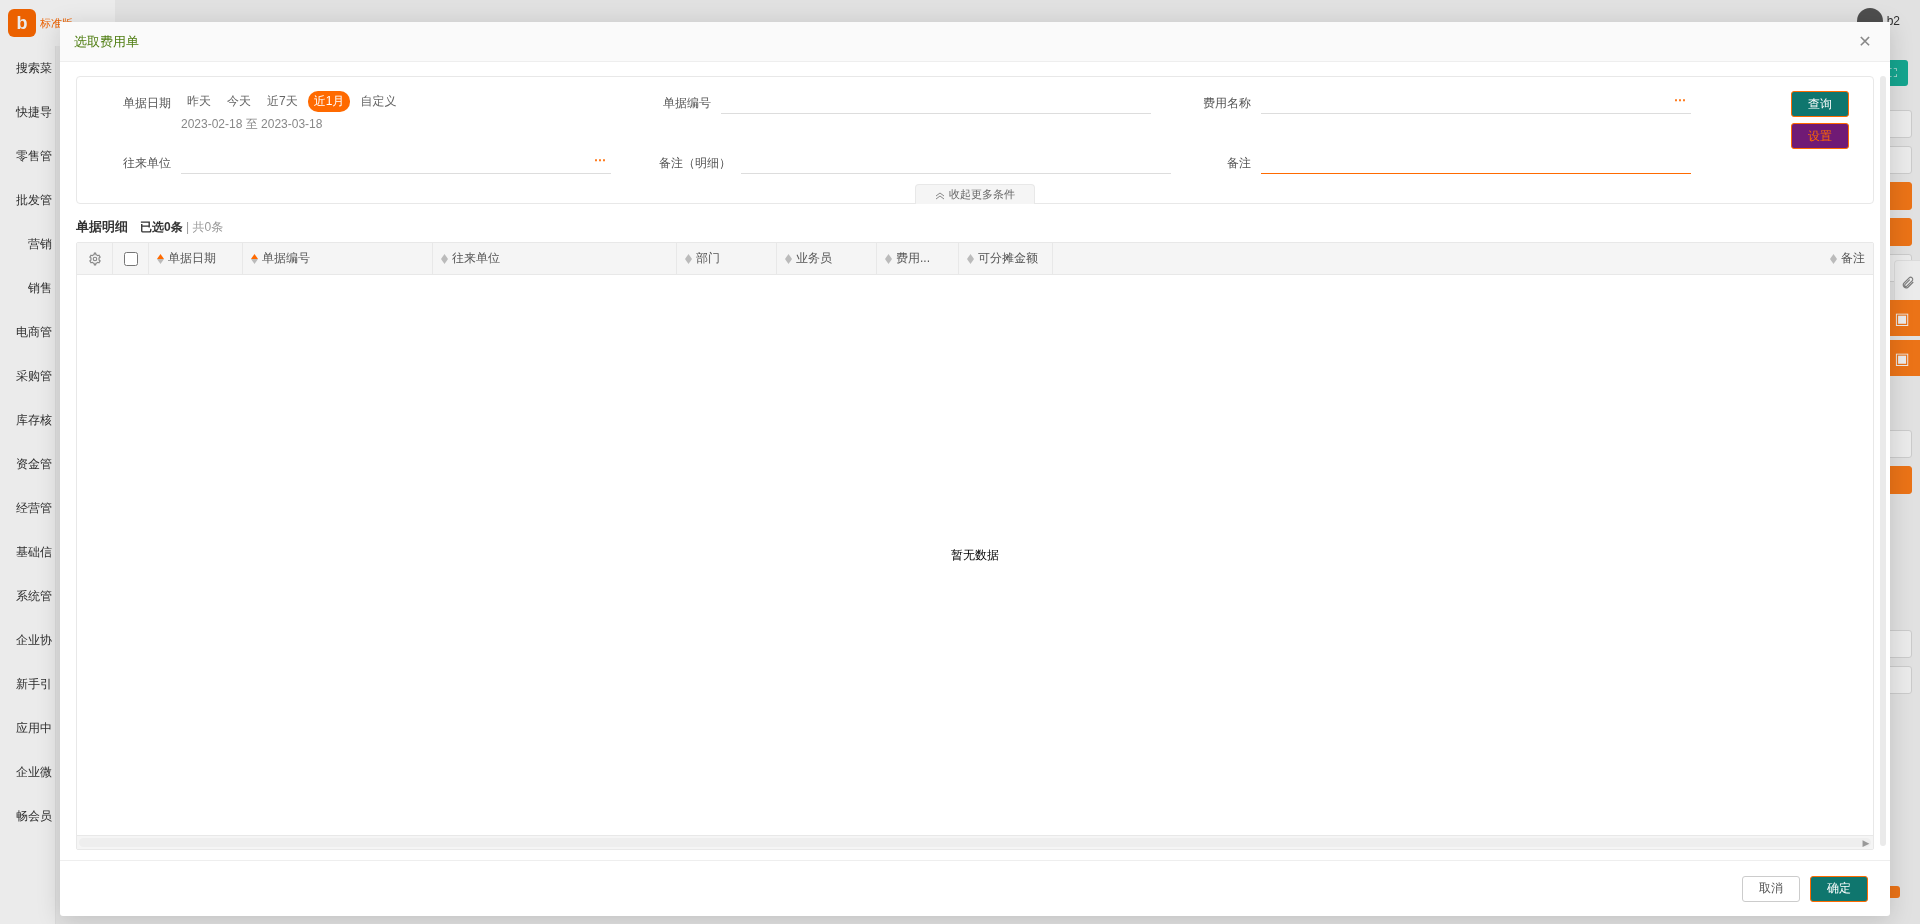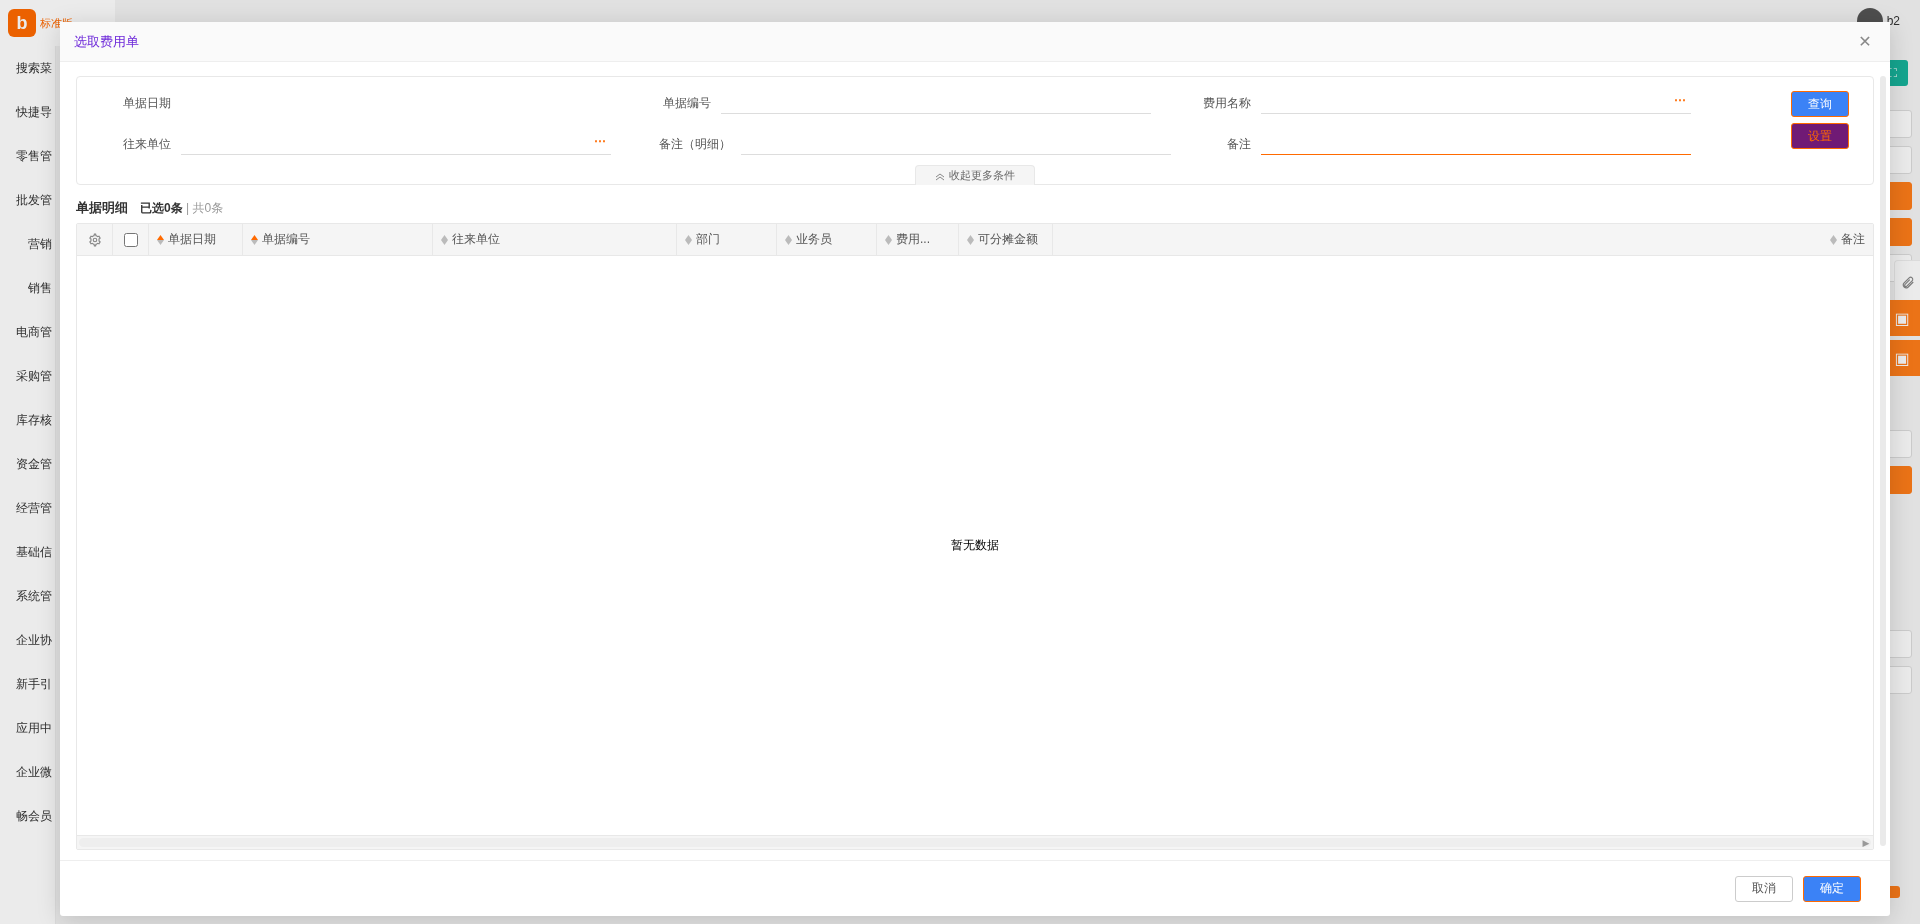--- a/index.html
+++ b/index.html
@@ -22,21 +22,21 @@
   .bg-sidebtns .sq.outline { background:#fff; border:1px solid #ddd; }
   .bg-attach { position:absolute; top:260px; right:0; width:26px; height:44px; background:#fff; border:1px solid #eee; border-right:none; border-radius:4px 0 0 4px; display:flex; align-items:center; justify-content:center; color:#888; }
   .bg-imgbtns { position:absolute; top:300px; right:0; display:flex; flex-direction:column; }
   .bg-imgbtns .im { width:36px; height:36px; background:#ff7d1a; margin-bottom:4px; border-radius:3px 0 0 3px; display:flex; align-items:center; justify-content:center; color:#fff; font-size:16px; }
   .bg-savebtn { position:absolute; bottom:26px; right:20px; background:#ff7d1a; color:#fff; padding:6px 18px; border-radius:3px; }
 
   
   .overlay { position:absolute; inset:0; background:rgba(0,0,0,0.08); }
   .modal { position:absolute; top:22px; left:60px; right:30px; bottom:8px; background:#fff; display:flex; flex-direction:column; box-shadow:0 4px 24px rgba(0,0,0,0.15); border-radius:3px; }
   .modal-header { height:40px; display:flex; align-items:center; justify-content:space-between; padding:0 14px; border-bottom:1px solid #eee; background:#fafafa; }
-  .modal-title { font-size:13px; color:#6d28d9; }
+  .modal-title { font-size:13px; color:#4d7c0f; }
   .modal-close { width:22px; height:22px; display:flex; align-items:center; justify-content:center; font-size:16px; color:#888; cursor:pointer; }
   .modal-body { flex:1; overflow:hidden; padding:14px 16px 0 16px; display:flex; flex-direction:column; position:relative; }
   
   .filter-card { border:1px solid #e8e8e8; border-radius:4px; padding:14px 24px 0 24px; position:relative; }
   .filter-rows { display:flex; flex-direction:column; gap:18px; }
   .filter-row { display:flex; align-items:flex-start; }
   .filter-cell { display:flex; align-items:flex-start; }
   .filter-cell.c1 { flex:0 0 540px; }
   .filter-cell.c2 { flex:0 0 540px; }
   .filter-cell.c3 { flex:1; }
@@ -48,21 +48,21 @@
   .date-opt.active { background:#ff6a00; color:#fff; }
   .date-range { font-size:12px; color:#888; margin-top:4px; }
   
   .f-input { width:100%; max-width:430px; border:none; border-bottom:1px solid #ddd; padding:4px 0; font-size:12px; outline:none; background:transparent; }
   .f-input.highlight { border-bottom-color:#ff6a00; }
   .f-input-wrap { position:relative; display:flex; align-items:center; max-width:430px; }
   .f-input-wrap .dots { position:absolute; right:0; top:0; color:#ff6a00; font-weight:bold; cursor:pointer; padding:2px 4px; letter-spacing:1px; }
   
   .filter-actions { position:absolute; top:14px; right:24px; display:flex; flex-direction:column; gap:6px; }
   .btn { display:inline-flex; align-items:center; justify-content:center; height:26px; padding:0 16px; border-radius:3px; font-size:12px; cursor:pointer; border:1px solid transparent; }
-  .btn-primary { background:#3b82f6; color:#fff; border-color:#ff6a00; }
+  .btn-primary { background:#0f766e; color:#fff; border-color:#ff6a00; }
   .btn-outline { background:#701a75; color:#ff6a00; border-color:#ff6a00; }
   .btn-default { background:#fff; color:#555; border-color:#ccc; }
   
   .collapse-tab { margin:0 auto; margin-top:10px; margin-bottom:-1px; width:120px; height:20px; background:#f5f5f5; border:1px solid #e8e8e8; border-bottom:none; border-radius:4px 4px 0 0; display:flex; align-items:center; justify-content:center; gap:4px; font-size:11px; color:#666; cursor:pointer; }
   .collapse-tab svg { width:10px; height:10px; }
   
   .detail-bar { display:flex; align-items:center; gap:12px; margin-top:14px; margin-bottom:6px; }
   .detail-title { font-size:13px; font-weight:bold;font-family:Liberation Serif, serif; }
   .detail-count .sel { font-weight:bold; }
   .detail-count .total { color:#999; }
@@ -89,21 +89,21 @@
   .th-remark { flex:1; justify-content:flex-end; }
   
   .table-body { flex:1; display:flex; align-items:center; justify-content:center; color:#000000; font-size:12px;font-family:Liberation Mono, monospace; }
   
   .hscroll { height:14px; background:#f5f5f5; border-top:1px solid #e8e8e8; position:relative; }
   .hscroll .track { position:absolute; left:2px; right:2px; top:2px; bottom:2px; background:#eee; border-radius:6px; }
   .hscroll .caret { position:absolute; width:10px; height:10px; top:2px; display:flex; align-items:center; justify-content:center; font-size:9px; color:#999; }
   .hscroll .caret.l { left:2px; }
   .hscroll .caret.r { right:2px; }
   
-  .modal-footer { height:56px; border-top:1px solid #eee; display:flex; align-items:center; justify-content:flex-end; gap:10px; padding:0 29px; }
+  .modal-footer { height:56px; border-top:1px solid #eee; display:flex; align-items:center; justify-content:flex-end; gap:10px; padding:0 22px; }
 
   .vscroll-hint { position:absolute; top:14px; right:4px; bottom:14px; width:6px; background:#eaeaea; border-radius:3px; }
 </style>
 </head>
 <body>
 
 <div class="bg-page">
   <div class="bg-logo">
     <div class="bg-logo-mark">b</div>
     <div class="bg-logo-txt">标准版</div>
@@ -173,20 +173,30 @@
 
   <div class="modal-body">
     <div class="vscroll-hint"></div>
 
     <div class="filter-card">
       <div class="filter-rows">
 
         <div class="filter-row">
           <div class="filter-cell c1">
             <div class="f-label">单据日期</div>
+            <div class="f-body">
+              <div class="date-opts" id="date-opts">
+                  <span class="date-opt">昨天</span>
+                  <span class="date-opt">今天</span>
+                  <span class="date-opt">近7天</span>
+                  <span class="date-opt active">近1月</span>
+                  <span class="date-opt">自定义</span>
+                </div>
+              <div class="date-range">2023-02-18 至 2023-03-18</div>
+            </div>
           </div>
           <div class="filter-cell c2">
             <div class="f-label">单据编号</div>
             <div class="f-body">
               <input class="f-input" style="">
             </div>
           </div>
           <div class="filter-cell c3">
             <div class="f-label">费用名称</div>
             <div class="f-body">

